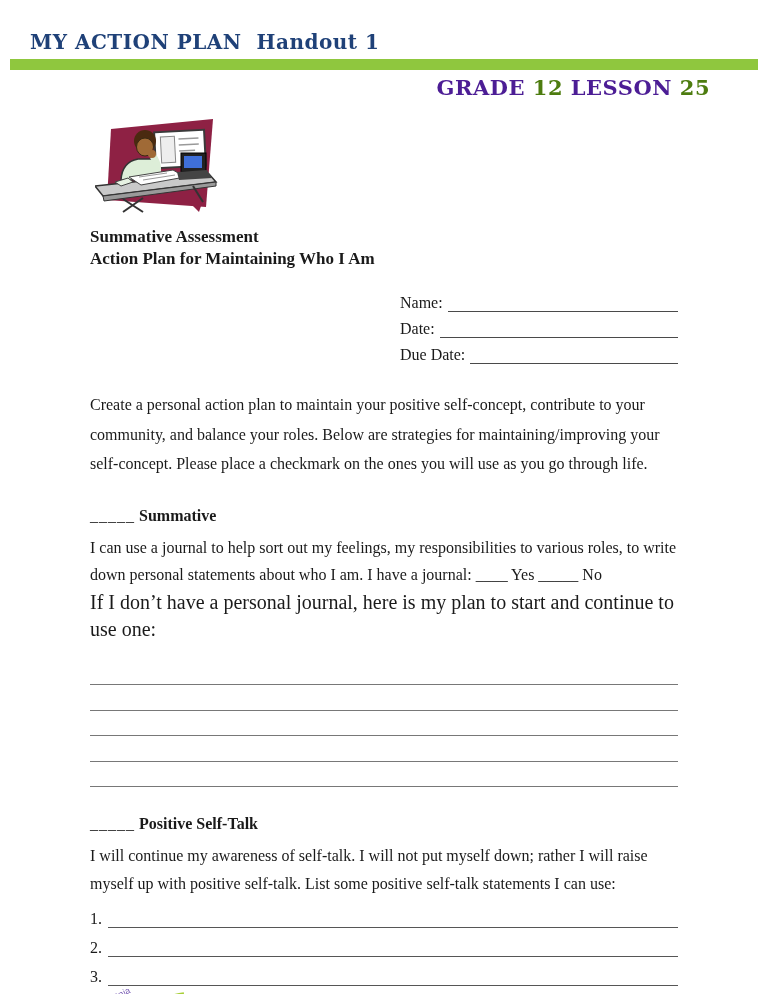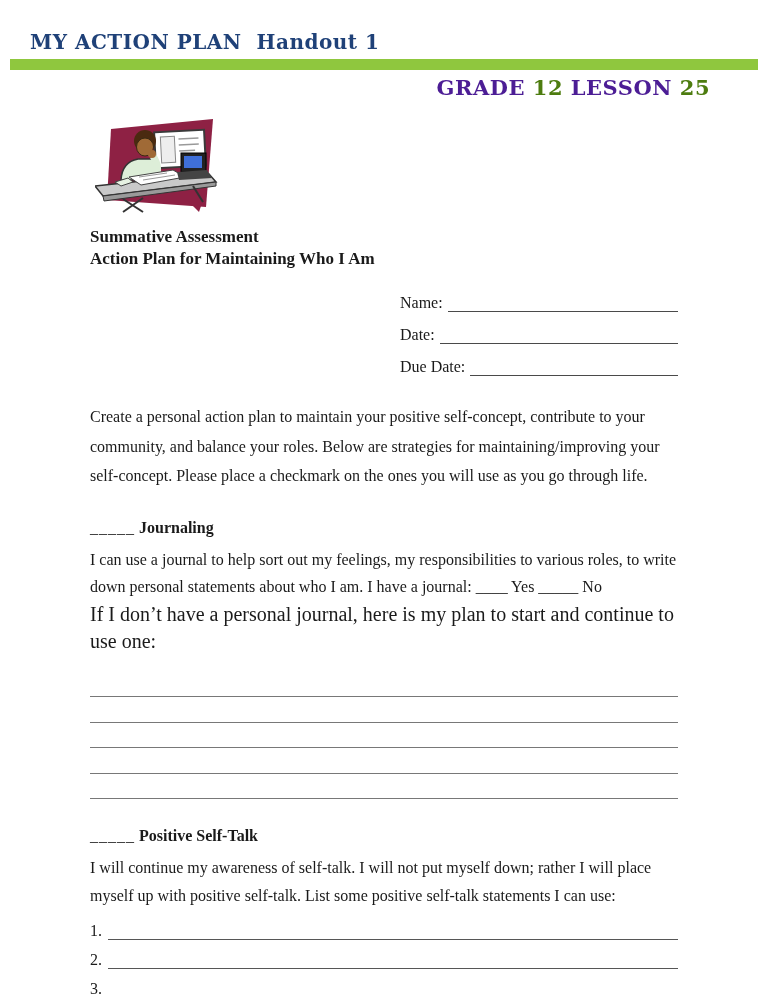--- a/index.html
+++ b/index.html
@@ -45,21 +45,21 @@
   .clipart-wrap { margin: 16px 0 0 5px; height: 97px; }
 
   .doc-headings { margin-top: 13px; }
   .doc-headings div {
     font-weight: bold;
     font-size: 17px;
     line-height: 22px;
   }
 
   .name-block { margin: 16px 0 0 310px; width: 278px; }
-  .field-row { display: flex; align-items: flex-end; height: 26px; margin-bottom: 6px; justify-content: space-between; }
+  .field-row { display: flex; align-items: flex-end; height: 26px; margin-bottom: 0; justify-content: space-between; }
   .field-row .label { font-size: 16px; white-space: nowrap; padding-right: 5px; }
   .field-row .rule { flex: 1; border-bottom: 1px solid #4a4a4a; height: 20px; }
 
   .intro { margin-top: 26px; font-size: 16px; line-height: 29.5px; width: 592px; }
 
   .section-head { margin-top: 28px; font-size: 16px; }
   .section-head .blank { letter-spacing: 1px; margin-top: 18px; }
   .section-head .sec-title { font-weight: bold; }
 
   .section-body { margin-top: 9px; font-size: 16px; line-height: 27.5px; width: 594px; }
@@ -145,40 +145,40 @@
         <span class="rule"></span>
       </div>
     </div>
 
     <p class="intro">Create a personal action plan to maintain your positive self-concept, contribute to your community, and balance your roles. Below are strategies for maintaining/improving your self-concept. Please place a checkmark on the ones you will use as you go through life.</p>
 
     <div>
       <div class="section-head">
         <span class="blank">_____</span>
         <span> </span>
-        <span class="sec-title">Journaling</span>
+        <span class="sec-title">Summative</span>
       </div>
       <p class="section-body">I can use a journal to help sort out my feelings, my responsibilities to various roles, to write down personal statements about who I am.  I have a journal: ____ Yes _____ No</p>
       <p class="section-prompt">If I don’t have a personal journal, here is my plan to start and continue to use one:</p>
       <div class="write-lines">
           <div class="write-line"></div>
           <div class="write-line"></div>
           <div class="write-line"></div>
           <div class="write-line"></div>
           <div class="write-line"></div>
         </div>
     </div>
 
     <div>
       <div class="section-head">
         <span class="blank">_____</span>
         <span> </span>
         <span class="sec-title">Positive Self-Talk</span>
       </div>
-      <p class="section-body">I will continue my awareness of self-talk. I will not put myself down; rather I will place myself up with positive self-talk. List some positive self-talk statements I can use:</p>
+      <p class="section-body">I will continue my awareness of self-talk. I will not put myself down; rather I will raise myself up with positive self-talk. List some positive self-talk statements I can use:</p>
       <div class="numbered-lines">
         <div class="numbered-row">
           <span class="num">1.</span>
           <span class="rule"></span>
         </div>
         <div class="numbered-row">
           <span class="num">2.</span>
           <span class="rule"></span>
         </div>
         <div class="numbered-row">

